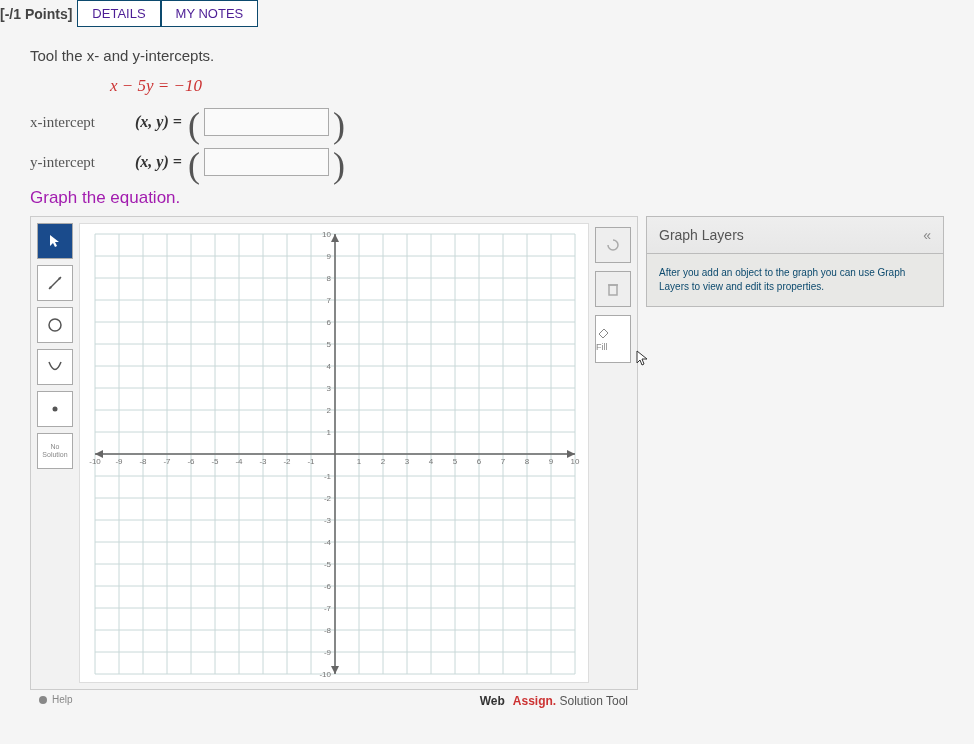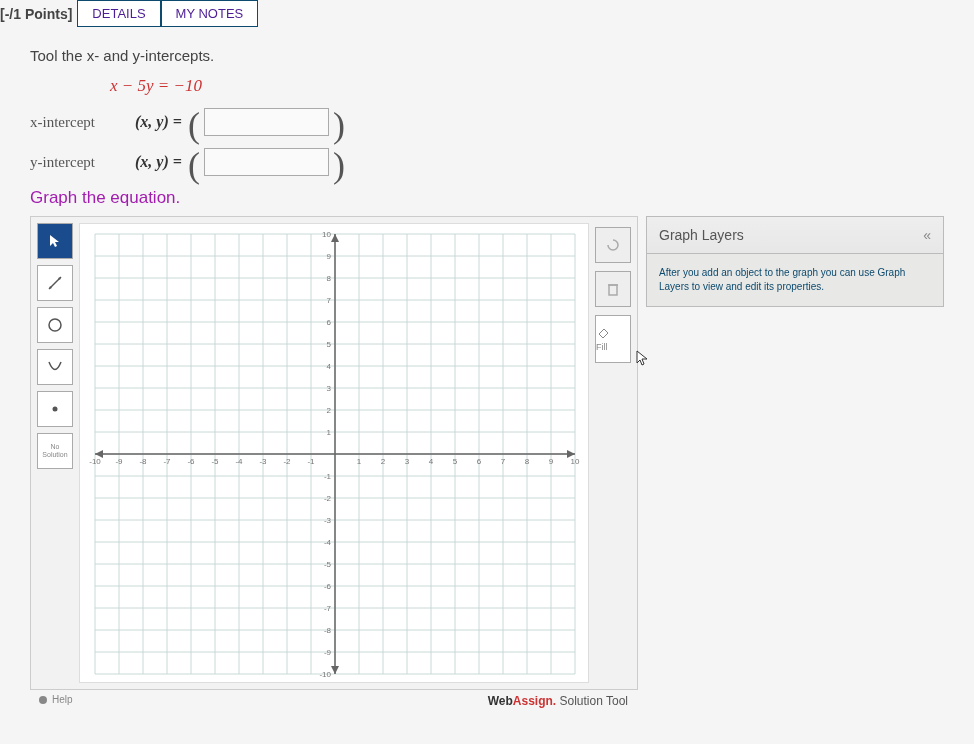--- a/index.html
+++ b/index.html
@@ -28,21 +28,21 @@
 .right-btn { width: 36px; height: 36px; border: 1px solid #aaa; background: #eee; display: flex; align-items: center; justify-content: center; font-size: 14px; color: #888; cursor: pointer; }
 .fill-btn { width: 36px; height: 48px; border: 1px solid #aaa; background: #fff; display: flex; flex-direction: column; align-items: flex-start; justify-content: center; font-size: 9px; color: #888; cursor: pointer; gap: 2px; }
 .layers-panel { background: linear-gradient(#eee, #ddd); border: 1px solid #bbb; width: 300px; }
 .layers-header { display: flex; justify-content: space-between; align-items: flex-start; padding: 10px 12px; border-bottom: 1px solid #bbb; font-weight: normal; color: #555; font-size: 14px; }
 .layers-body { padding: 12px; color: #0c4a6e; font-size: 10px; line-height: 1.4; background: #e8e8e6; }
 .collapse { color: #888; font-size: 14px; cursor: pointer; }
 .footer-row { display: flex; align-items: flex-start; width: 606px; padding: 4px 8px; }
 .help-link { font-size: 10px; color: #888; cursor: pointer; display: flex; align-items: center; gap: 4px; }
 .brand { margin-left: auto; font-size: 12px; color: #555; }
 .brand b { color: #333; }
-.brand .assign { color: #c33; font-weight: bold; }
+.brand .assign { color: #c33; font-weight: bold; margin-left: 8px; }
 .grid-line { stroke: #c8d8d8; stroke-width: 1; }
 .axis-line { stroke: #666; stroke-width: 1.5; }
 .axis-label { font-size: 8px; fill: #777; font-family: Arial; }
 .cursor-img { position: absolute; left: 636px; top: 350px; font-size: 16px; color: #333; pointer-events: none; }
 </style>
 </head>
 <body>
 
 <div class="header">
   <span class="points">[-/1 Points]</span>

